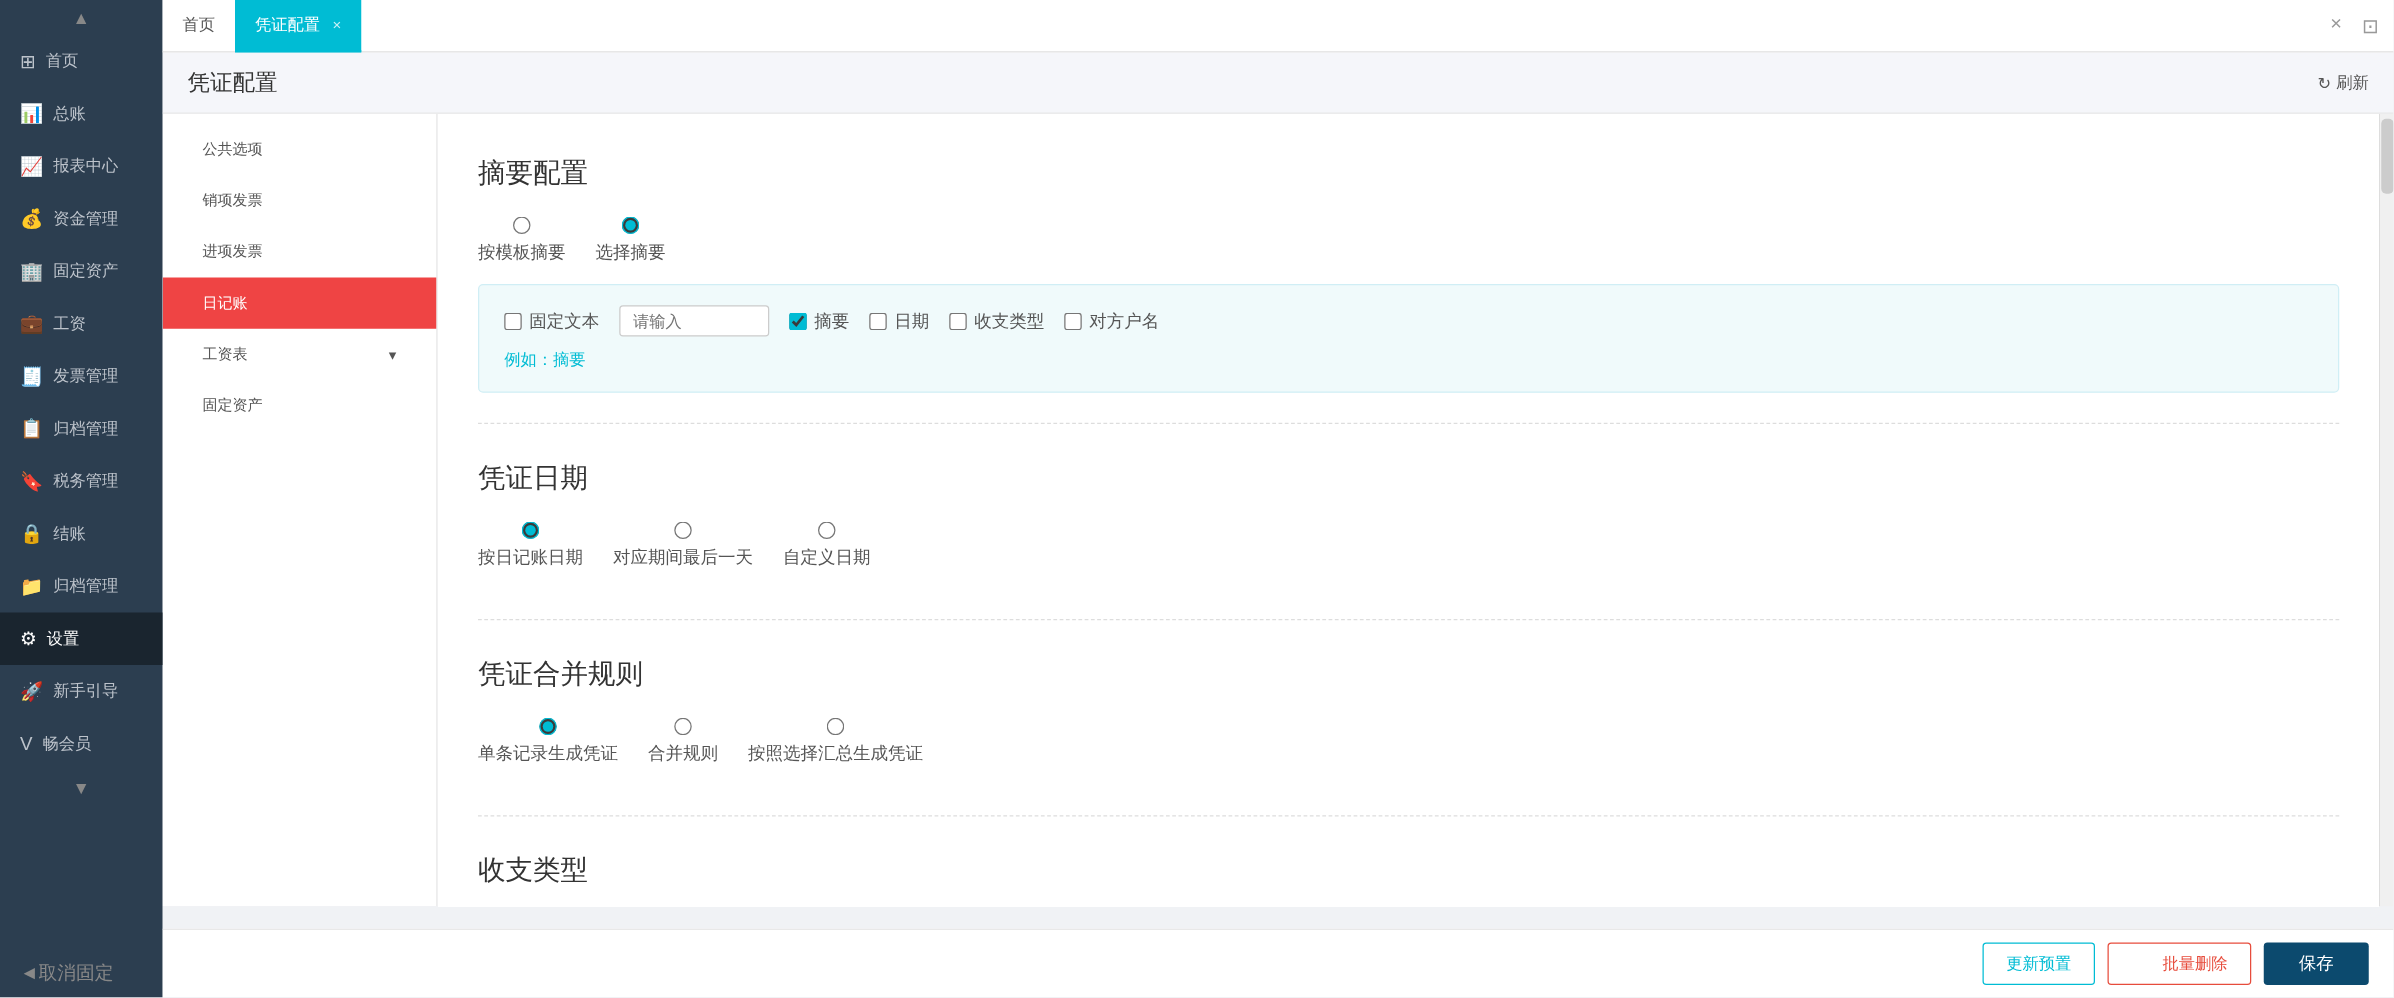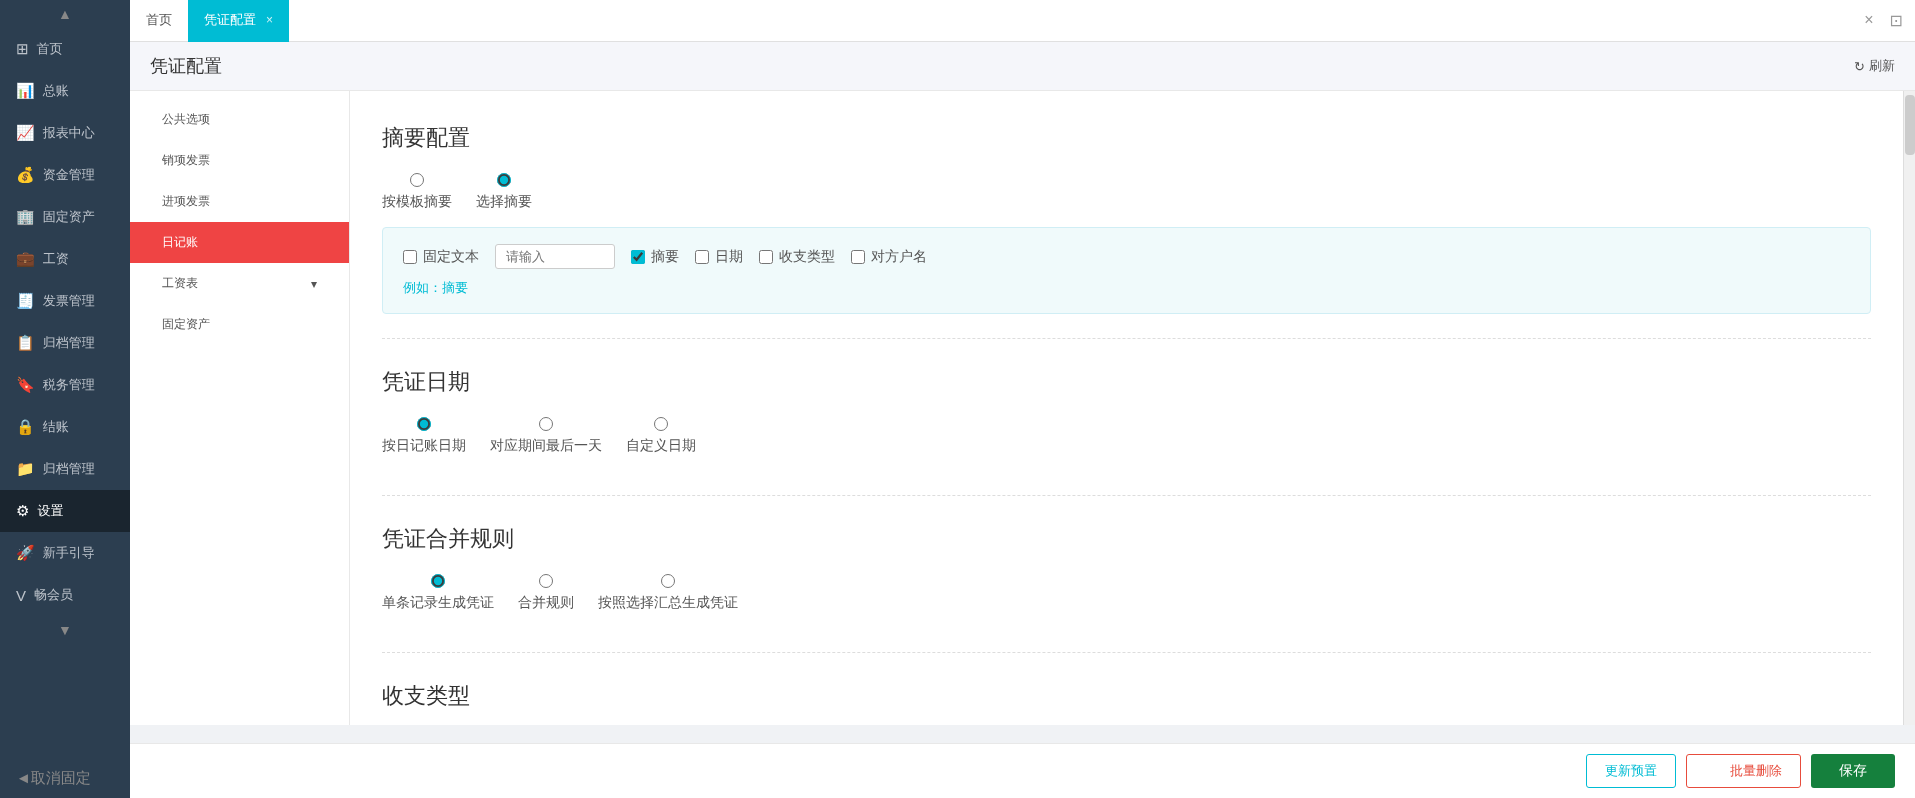--- a/index.html
+++ b/index.html
@@ -253,21 +253,21 @@
       border: 1px solid #00bcd4;
       color: #00bcd4;
     }
     .btn-outline-danger {
       background: #fff;
       border: 1px solid #e74c3c;
       color: #e74c3c;
       padding-left: 43px;
     }
     .btn-primary {
-      background: #15803d;
+      background: #0c4a6e;
       color: #fff;
       font-size: 14px;
       padding: 8px 28px;
     }
 
     
     .right-content::-webkit-scrollbar { width: 6px; }
     .right-content::-webkit-scrollbar-thumb { background: #ccc; border-radius: 3px; }
 
     

